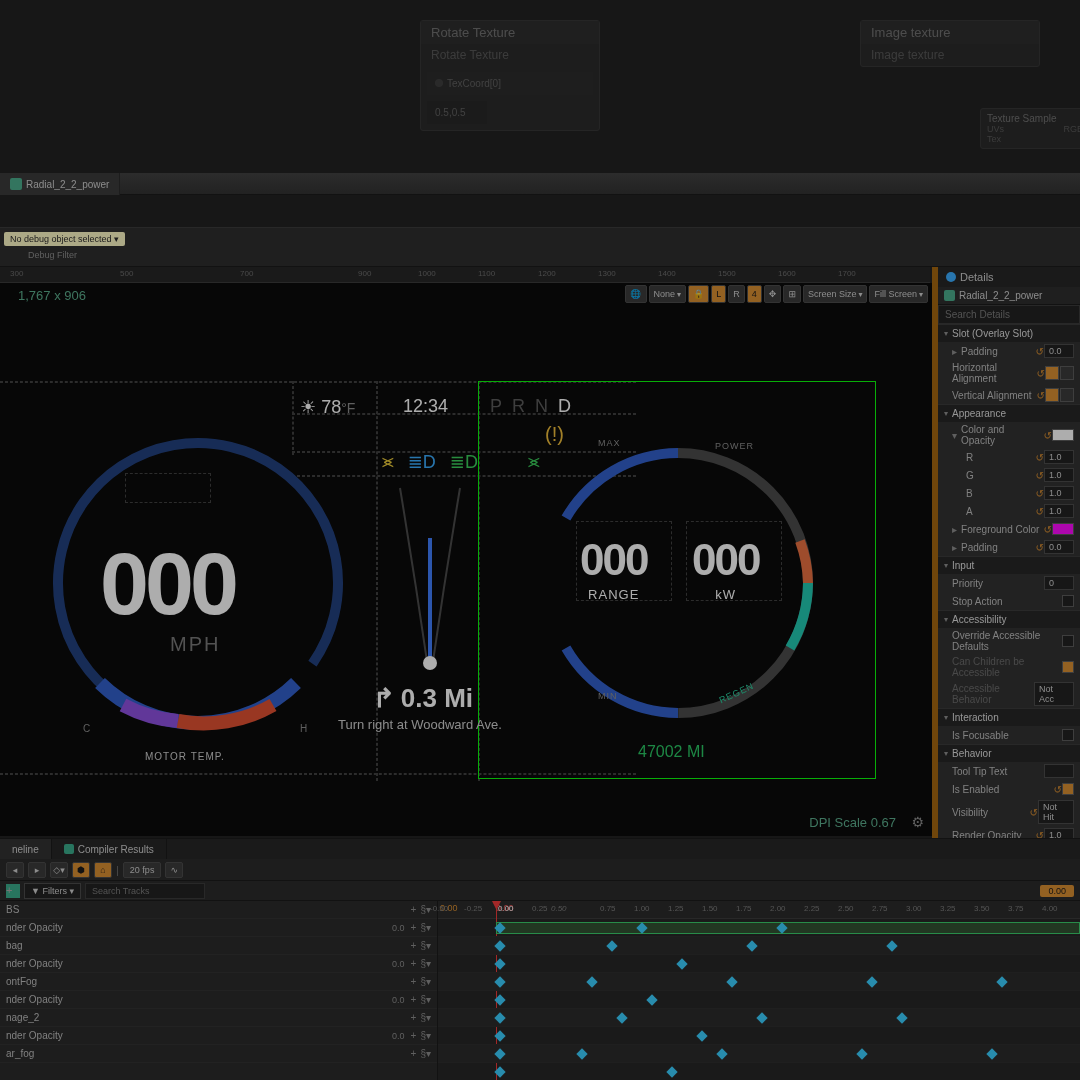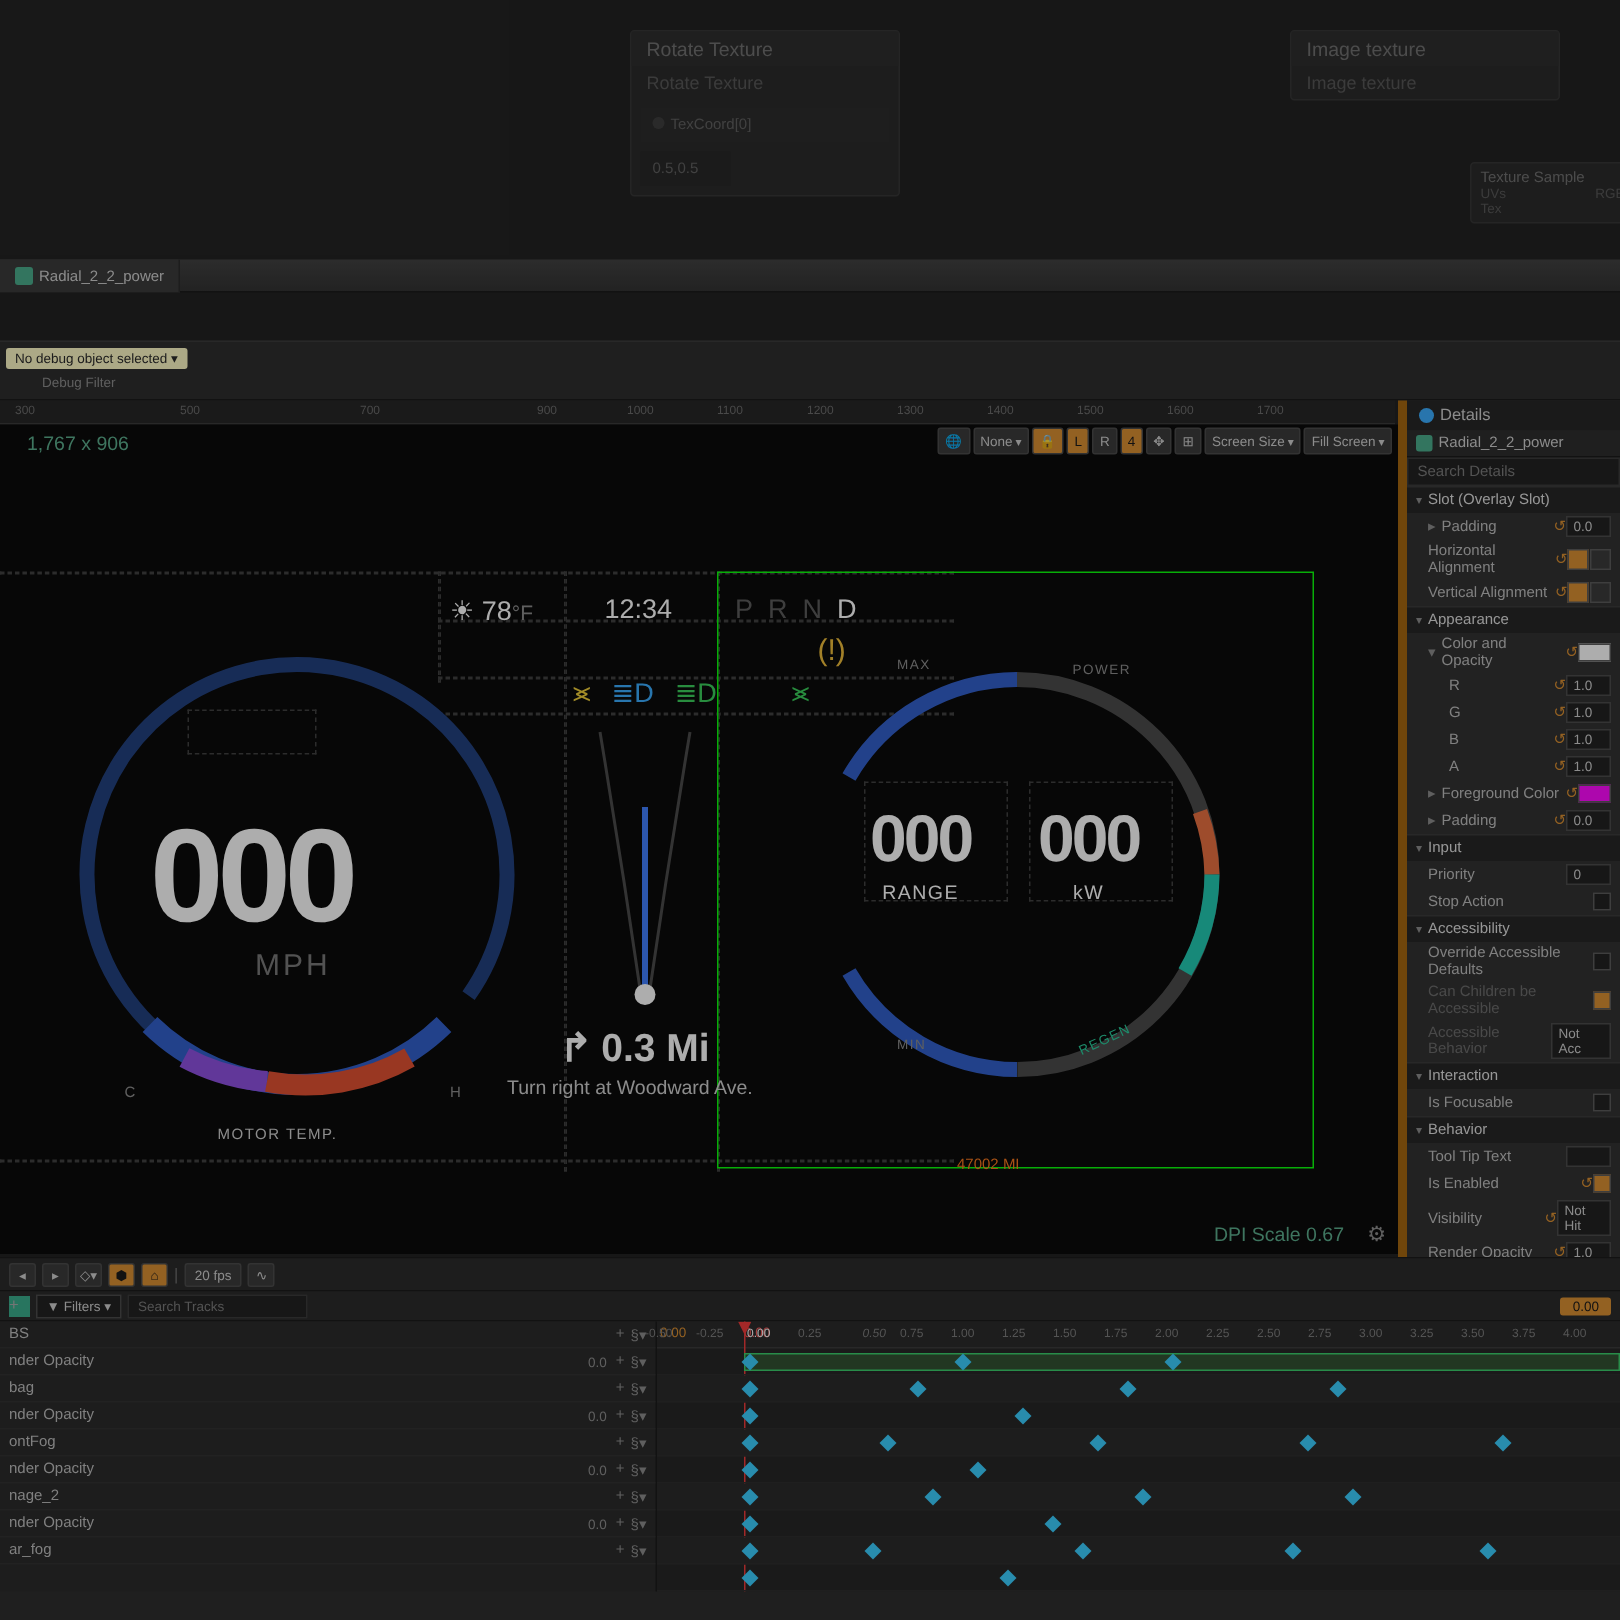--- a/index.html
+++ b/index.html
@@ -48,21 +48,21 @@
 .rng-box{position:absolute;top:252px;left:580px;text-align:center}
 .rng-box .v{font-size:44px;font-weight:900;color:#fff;letter-spacing:-2px}
 .rng-box .l{font-size:13px;color:#fff;letter-spacing:1px;margin-top:2px}
 .kw-box{position:absolute;top:252px;left:692px;text-align:center}
 .kw-box .v{font-size:44px;font-weight:900;color:#fff;letter-spacing:-2px}
 .kw-box .l{font-size:13px;color:#fff;letter-spacing:1px;margin-top:2px}
 .g2-max{position:absolute;top:155px;left:598px;font-size:9px;color:#888;letter-spacing:1px}
 .g2-pow{position:absolute;top:158px;left:715px;font-size:9px;color:#888;letter-spacing:1px}
 .g2-min{position:absolute;top:408px;left:598px;font-size:9px;color:#888;letter-spacing:1px}
 .g2-reg{position:absolute;top:405px;left:718px;font-size:9px;color:#2c9;letter-spacing:1px;transform:rotate(-25deg)}
-.odo{position:absolute;top:488px;left:638px;font-size:10px;color:#f97316}
+.odo{position:absolute;top:460px;left:638px;font-size:16px;color:#22c55e}
 
 .top-temp{position:absolute;top:113px;left:300px;font-size:18px;color:#fff}
 .top-temp .deg{color:#888;font-size:14px}
 .top-time{position:absolute;top:113px;left:403px;font-size:18px;color:#fff}
 .gears{position:absolute;top:113px;left:490px;font-size:18px;letter-spacing:10px;color:#555}
 .gears .act{color:#fff}
 .tpms{position:absolute;top:140px;left:545px;color:#eb3;font-size:20px}
 .lights{position:absolute;top:168px;left:382px;display:flex;gap:14px;font-size:18px}
 .lights .yl{color:#ec3}
 .lights .bl{color:#3af}
@@ -394,20 +394,27 @@
       <input class="fld" value="1.0" style="">
     </div>
 
   <div class="sect">Render Transform</div>
   
   
   
 </div>
 
 <div class="btm">
+  <div class="btm-tabs">
+    <div class="btm-tab act">neline</div>
+    <div class="btm-tab">
+        <span style="width:10px;height:10px;background:#3a8;border-radius:2px"></span>
+        <span>Compiler Results</span>
+      </div>
+  </div>
   <div class="btm-ctrl">
     <div class="b">◂</div>
     <div class="b">▸</div>
     <div class="b">◇▾</div>
     <div class="b org">⬢</div>
     <div class="b org">⌂</div>
     <div style="color:#666">|</div>
     <div class="b dd" style="width:auto;padding:0 6px">20 fps</div>
     <div class="b">∿</div>
   </div>
@@ -476,21 +483,21 @@
         </div>
       </div>
     <div class="tl-right">
       <div class="tl-ruler" id="tlruler">
         <span class="startnum">0.00</span>
         <span class="curnum">0.00</span>
       <span style="left: -8px;">-0.50</span>
           <span style="left: 26px;">-0.25</span>
           <span class="zero" style="left: 60px;">0.00</span>
           <span style="left: 94px;">0.25</span>
-          <span style="left: 137px; font-style: italic;">0.50</span>
+          <span style="left: 113px; font-style: italic;">0.50</span>
           <span style="left: 162px;">0.75</span>
           <span style="left: 196px;">1.00</span>
           <span style="left: 230px;">1.25</span>
           <span style="left: 264px;">1.50</span>
           <span style="left: 298px;">1.75</span>
           <span style="left: 332px; text-align: center;">2.00</span>
           <span style="left: 366px;">2.25</span>
           <span style="left: 400px;">2.50</span>
           <span style="left: 434px;">2.75</span>
           <span style="left: 468px;">3.00</span>

